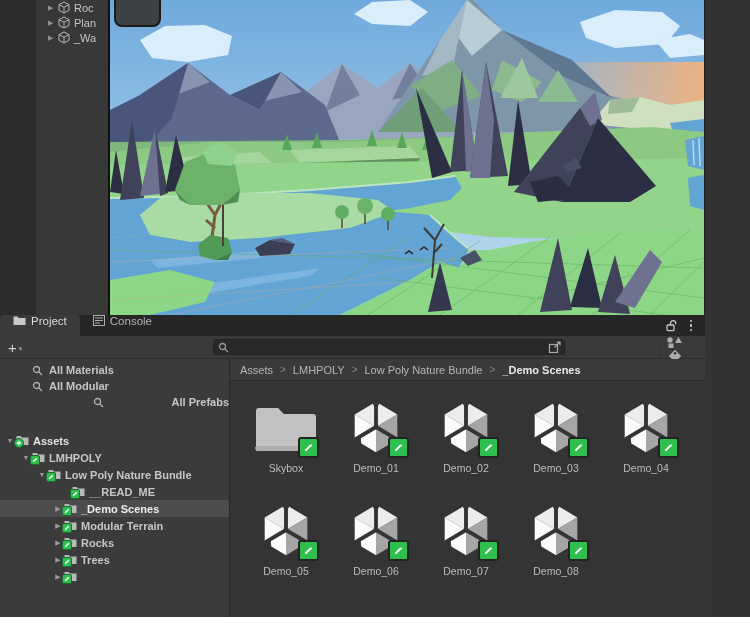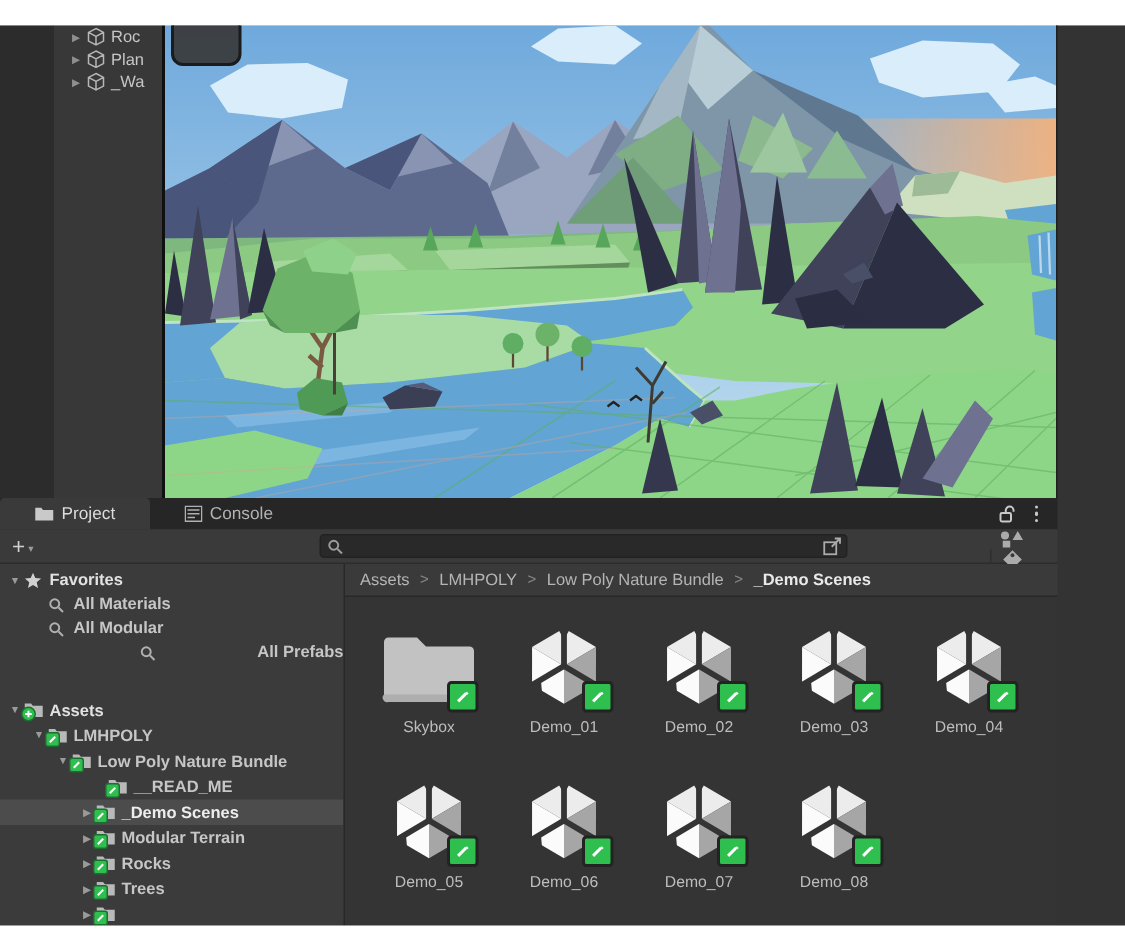--- a/index.html
+++ b/index.html
@@ -1,39 +1,39 @@
 <!DOCTYPE html>
 <html><head>
 <meta charset="utf-8">
 <style>
   html,body{margin:0;padding:0;background:#fff;}
   .stage{position:relative;width:750px;height:630px;overflow:hidden;background:#ffffff;
          font-family:"Liberation Sans","DejaVu Sans",sans-serif;-webkit-font-smoothing:antialiased;}
-  .editor{position:absolute;left:0;top:17px;width:750px;height:484px;background:#fdba74;}
+  .editor{position:absolute;left:0;top:0;width:750px;height:484px;background:#4d7c0f;}
 
   
   .left-dark{position:absolute;left:0;top:0;width:36px;height:315px;background:#2c2c2c;}
   .hierarchy{position:absolute;left:36px;top:0;width:72px;height:315px;background:#383838;overflow:hidden;}
   .hrow{display:flex;align-items:center;height:15px;padding-left:12px;white-space:nowrap;}
   .hrow .harrow{font-size:7px;color:#8f8f8f;width:10px;flex:0 0 10px;}
   .hrow .hicon{width:13px;flex:0 0 13px;margin-right:3px;display:flex;align-items:center;}
   .hrow .hlabel{font-size:11px;color:#c6c6c6;}
   .scene-border{position:absolute;left:108px;top:0;width:2px;height:315px;background:#101010;}
 
   
   .scene{position:absolute;left:110px;top:0;width:594px;height:315px;overflow:hidden;background:#86b9e2;}
   .scene svg{display:block;width:594px;height:315px;}
   .gizmo-btn{position:absolute;left:4px;top:-8px;width:47px;height:35px;background:rgba(56,56,56,.92);
              border:2px solid #1b1b1b;border-radius:8px;display:flex;align-items:flex-end;justify-content:center;box-sizing:border-box;}
   .right-strip{position:absolute;left:704px;top:0;width:46px;height:617px;background:#333333;border-left:1px solid #1f1f1f;}
 
   
   .project-panel{position:absolute;left:0;top:315px;width:705px;height:302px;background:#3a3a3a;}
   .tabbar{position:absolute;left:0;top:0;width:705px;height:21px;background:#262626;display:flex;align-items:stretch;}
-  .tab{display:flex;align-items:center;gap:5px;padding:0 23px;font-size:11.5px;color:#b2b2b2;cursor:default;}
+  .tab{display:flex;align-items:flex-start;gap:5px;padding:0 13px;font-size:11.5px;color:#b2b2b2;cursor:default;}
   .tab.active{background:#3a3a3a;color:#dcdcdc;border-radius:3px 3px 0 0;}
   .tab-right{margin-left:auto;display:flex;align-items:center;gap:13px;padding-right:13px;}
   .toolbar{position:absolute;left:0;top:21px;width:705px;height:23px;background:#3a3a3a;border-bottom:1px solid #2c2c2c;box-sizing:border-box;display:flex;align-items:center;}
   .plus-btn{display:flex;align-items:center;margin-left:8px;color:#cfcfcf;}
   .plus-btn .plus{font-size:15px;line-height:1;}
   .plus-btn .caret{font-size:7px;color:#9a9a9a;margin-left:2px;margin-top:3px;}
   .searchbox{position:absolute;left:213px;top:3px;width:352px;height:16px;background:#292929;border:1px solid #222;
              border-radius:3px;display:flex;align-items:center;box-sizing:border-box;padding:0 2px 0 4px;}
   .searchbox input{flex:1;background:transparent;border:0;outline:none;color:#dddddd;font-size:11px;height:14px;padding:0 3px;
                    font-family:"Liberation Sans","DejaVu Sans",sans-serif;}
@@ -352,29 +352,20 @@
               <circle cx="8" cy="6" r="1.9" fill="#c6c6c6"></circle>
               <line x1="2.5" y1="11" x2="13.5" y2="1" stroke="#c6c6c6" stroke-width="1.4"></line>
             </svg>
             <span class="hidden-count">16</span>
           </div>
         </div>
       </div>
 
       <div class="content">
         <div class="tree" id="tree">
-            <div class="trow bold" style="padding-left: 4px;">
-              <span class="arrow">▼</span>
-              <span class="ticon">
-                <svg width="12" height="12" viewBox="0 0 14 13">
-                  <path d="M7,0.5 L8.8,4.6 13.3,5 9.9,7.9 10.9,12.3 7,10 3.1,12.3 4.1,7.9 0.7,5 5.2,4.6 Z" fill="#d2d2d2"></path>
-                </svg>
-              </span>
-              <span class="tlabel">Favorites</span>
-            </div>
             <div class="trow" style="padding-left: 20px;">
               <span class="arrow"></span>
               <span class="ticon">
                 <svg width="11" height="11" viewBox="0 0 11 11">
                   <circle cx="4.5" cy="4.5" r="3" fill="none" stroke="#b0b0b0" stroke-width="1.3"></circle>
                   <line x1="7" y1="7" x2="10" y2="10" stroke="#b0b0b0" stroke-width="1.3"></line>
                 </svg>
               </span>
               <span class="tlabel">All Materials</span>
             </div>

